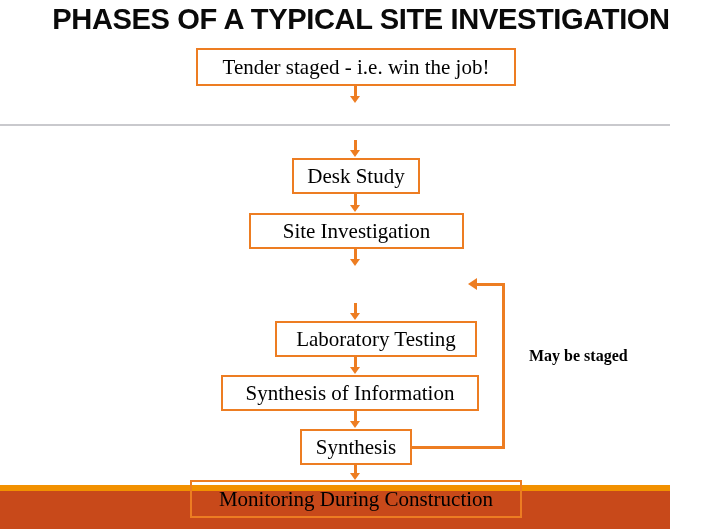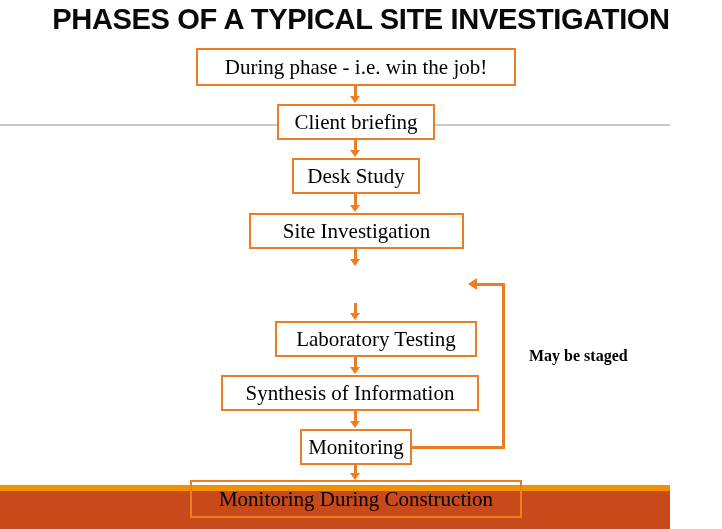--- a/index.html
+++ b/index.html
@@ -85,34 +85,33 @@
 
 <div id="slide">
 
   <div class="band-bright" style="top:485px;height:6px;"></div>
   <div class="band-dark" style="top:491px;height:38px;"></div>
 
   <div class="divider" style="top:124px;"></div>
 
   <div id="title">PHASES OF A TYPICAL SITE INVESTIGATION</div>
 
-  <div class="box" style="left:196px;top:48px;width:320px;height:38px;">During phase - i.e. win the job!</div>
+  <div class="box" style="left:196px;top:48px;width:320px;height:38px;">Tender staged - i.e. win the job!</div>
 
-  <div class="box" style="left:277px;top:104px;width:158px;height:36px;">Client briefing</div>
 
   <div class="box" style="left:292px;top:158px;width:128px;height:36px;">Desk Study</div>
 
   <div class="box" style="left:249px;top:213px;width:215px;height:36px;">Site Investigation</div>
 
 
   <div class="box" style="left:255px;top:321px;width:202px;height:36px;margin-left:20px;">Laboratory Testing</div>
 
   <div class="box" style="left:221px;top:375px;width:258px;height:36px;">Synthesis of Information</div>
 
-  <div class="box" style="left:300px;top:429px;width:112px;height:36px;">Monitoring</div>
+  <div class="box" style="left:300px;top:429px;width:112px;height:36px;">Synthesis</div>
 
   <div class="box onband" style="left:190px;top:480px;width:332px;height:38px;">Monitoring During Construction</div>
 
   <div class="conn" style="left:354px;top:86px;height:12px;"></div>
   <div class="arrowhead" style="left:350px;top:96px;"></div>
 
   <div class="conn" style="left:354px;top:140px;height:11px;"></div>
   <div class="arrowhead" style="left:350px;top:150px;"></div>
 
   <div class="conn" style="left:354px;top:194px;height:12px;"></div>

